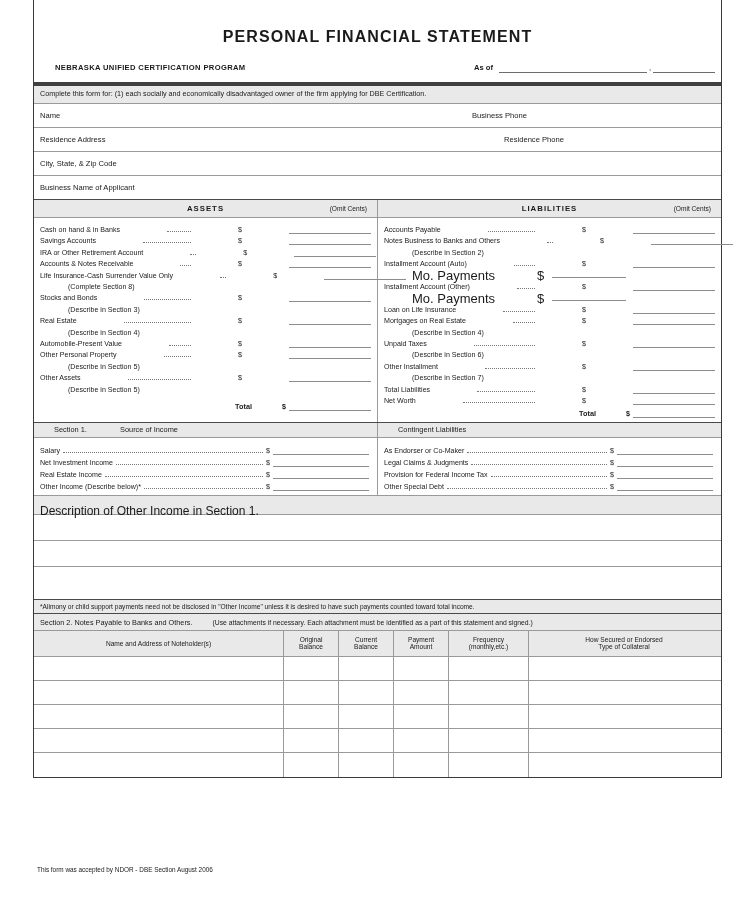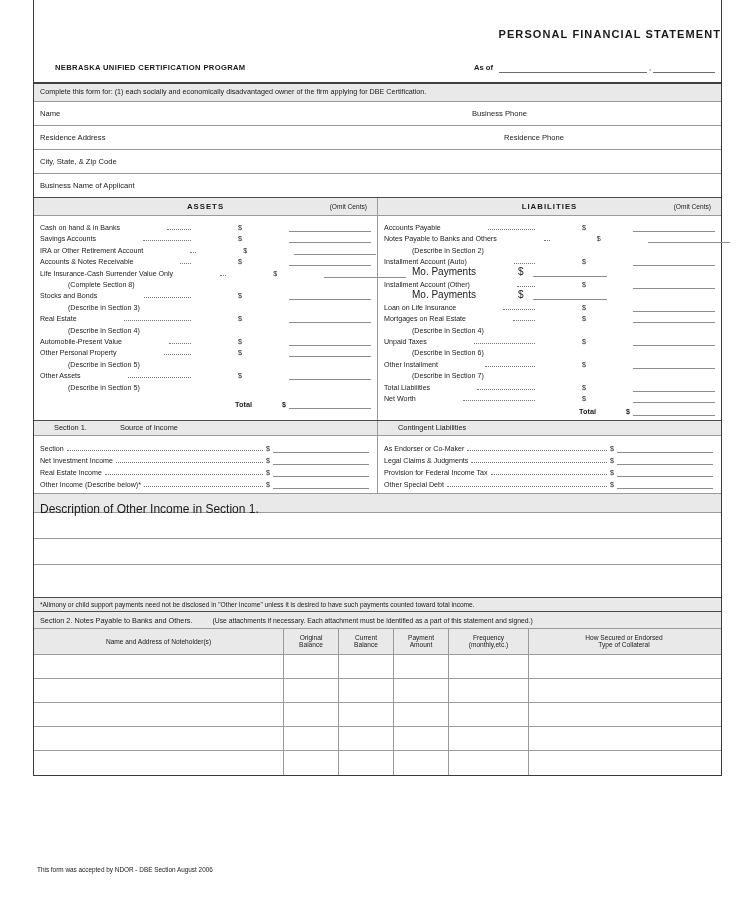--- a/index.html
+++ b/index.html
@@ -30,36 +30,36 @@
     width: 689px;
     border: 1.6px solid #3a3a3a;
     border-top: none;
     box-sizing: border-box;
     background: #fff;
   }
 
   
   .row { display: flex; width: 100%; box-sizing: border-box; }
   .shade { background: #e9e9e9; }
-  .bt { border-top: 2px solid #404040; }
+  .bt { border-top: 4px solid #404040; }
   .bb { border-bottom: 1px solid #9a9a9a; }
   .br { border-right: 1px solid #9a9a9a; }
   .bb-dark { border-bottom: 1.4px solid #4a4a4a; }
 
   
   .title-band {
     height: 58px;
     position: relative;
   }
   .doc-title {
     position: absolute;
     left: 0; right: 0;
     top: 28px;
-    text-align: right;
-    font-size: 11px;
+    text-align: center;
+    font-size: 16px;
     font-weight: bold;
     letter-spacing: 1.1px;
   }
 
   
   .program-band {
     height: 24px;
     position: relative;
   }
   .program-name {
@@ -174,23 +174,23 @@
     padding-left: 34px;
     display: flex;
     align-items: flex-end;
     box-sizing: border-box;
   }
   .li-spacer { height: 4px; }
 
   
   .mo-row {
     display: flex;
-    align-items: center;
+    align-items: flex-start;
     height: 11.4px;
-    font-size: 10px;
+    font-size: 13px;
     padding-left: 34px;
     box-sizing: border-box;
     gap: 8px;
   }
   .mo-label { white-space: nowrap; }
   .mo-gap { width: 26px; }
   .mo-dollar { width: 7px; }
   .mo-line {
     width: 74px;
     border-bottom: 1px solid #8d8d8d;
@@ -420,21 +420,21 @@
         </div>
 
       <div class="al-body right" id="liabilities-body">
           <div class="line-item">
             <span class="li-label">Accounts Payable</span>
             <span class="li-dots"></span>
             <span class="li-dollar">$</span>
             <span class="li-amount"></span>
           </div>
           <div class="line-item">
-            <span class="li-label">Notes Payable to Banks and Others</span>
+            <span class="li-label">Notes Business to Banks and Others</span>
             <span class="li-dots"></span>
             <span class="li-dollar">$</span>
             <span class="li-amount"></span>
           </div>
           <div class="li-sub">(Describe in Section 2)</div>
           <div class="line-item">
             <span class="li-label">Installment Account (Auto)</span>
             <span class="li-dots"></span>
             <span class="li-dollar">$</span>
             <span class="li-amount"></span>
@@ -510,21 +510,21 @@
         <span class="sec-num">Section 1.</span><span>Source of Income</span>
       </div>
       <div class="sec-head col-right">
         <span>Contingent Liabilities</span>
       </div>
     </div>
 
     <div class="row bb">
       <div class="al-body left br" id="income-body">
           <div class="inc-item">
-            <span class="li-label">Section</span>
+            <span class="li-label">Salary</span>
             <span class="li-dots"></span>
             <span class="li-dollar">$</span>
             <span class="inc-amount"></span>
           </div>
           <div class="inc-item">
             <span class="li-label">Net Investment Income</span>
             <span class="li-dots"></span>
             <span class="li-dollar">$</span>
             <span class="inc-amount"></span>
           </div>

